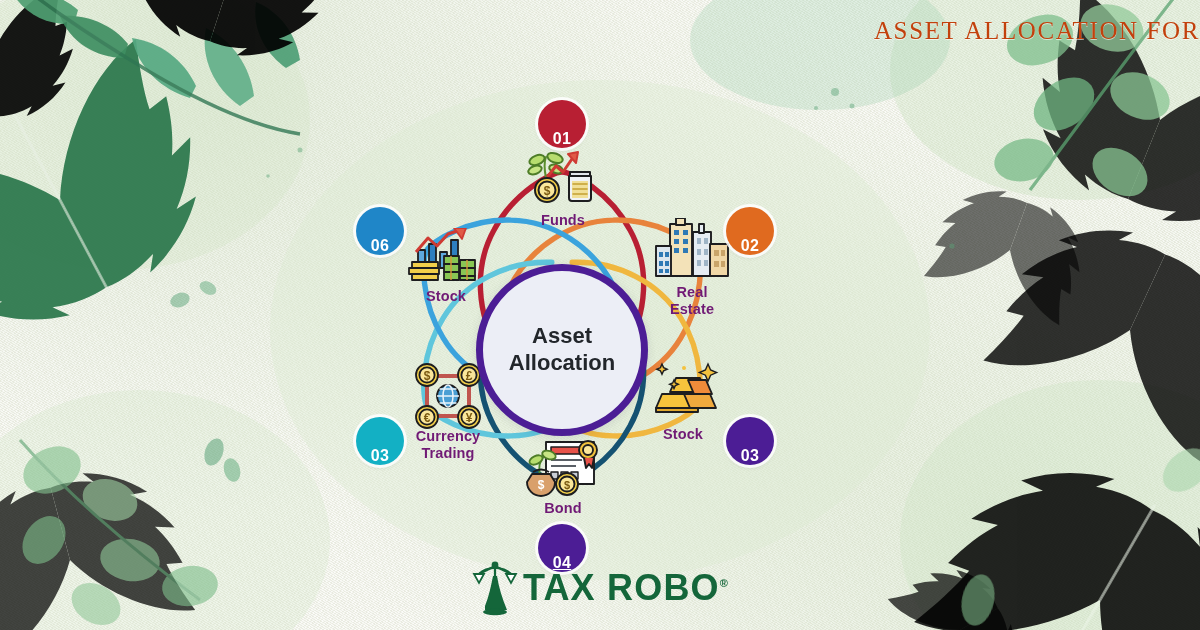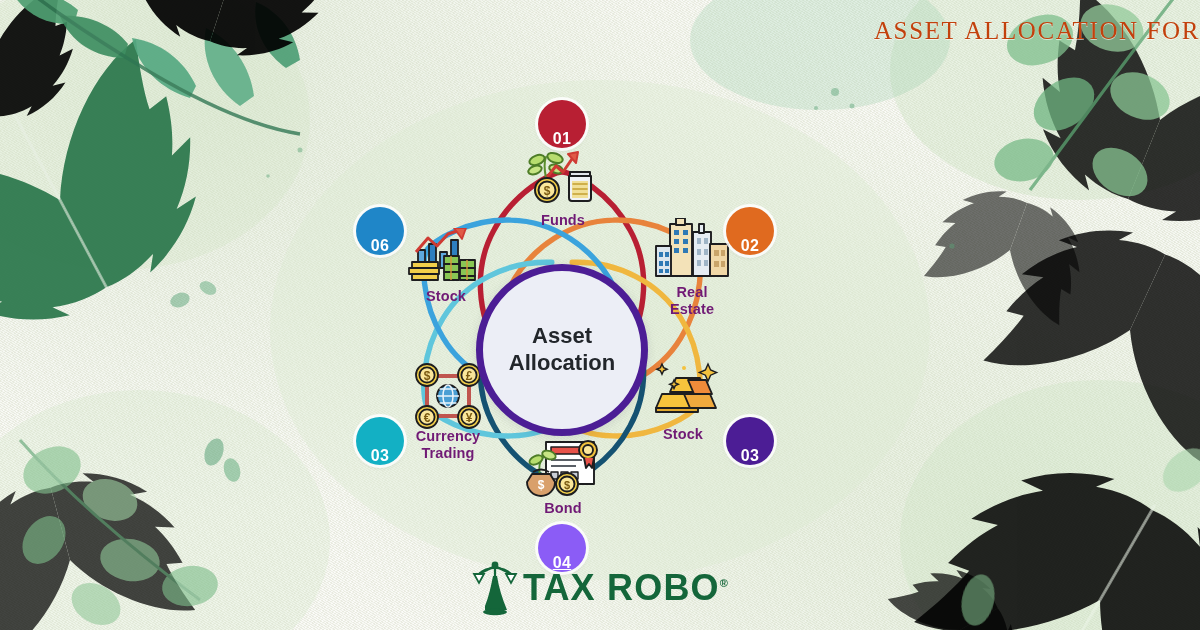--- a/index.html
+++ b/index.html
@@ -530,21 +530,21 @@
 
     <div class="badge" style="left:238px; top:12px; background:#b81f33;">
       <span>01</span>
     </div>
     <div class="badge" style="left:426px; top:119px; background:#e06a1f;">
       <span>02</span>
     </div>
     <div class="badge" style="left:426px; top:329px; background:#4c1d95;">
       <span>03</span>
     </div>
-    <div class="badge" style="left:238px; top:436px; background:#8b5cf6;text-decoration:underline;">
+    <div class="badge" style="left:238px; top:436px; background:#4c1d95;text-decoration:underline;">
       <span>04</span>
     </div>
     <div class="badge" style="left:56px; top:329px; background:#13b0c4;">
       <span>03</span>
     </div>
     <div class="badge" style="left:56px; top:119px; background:#1f86c8;">
       <span>06</span>
     </div>
   </div>
 

